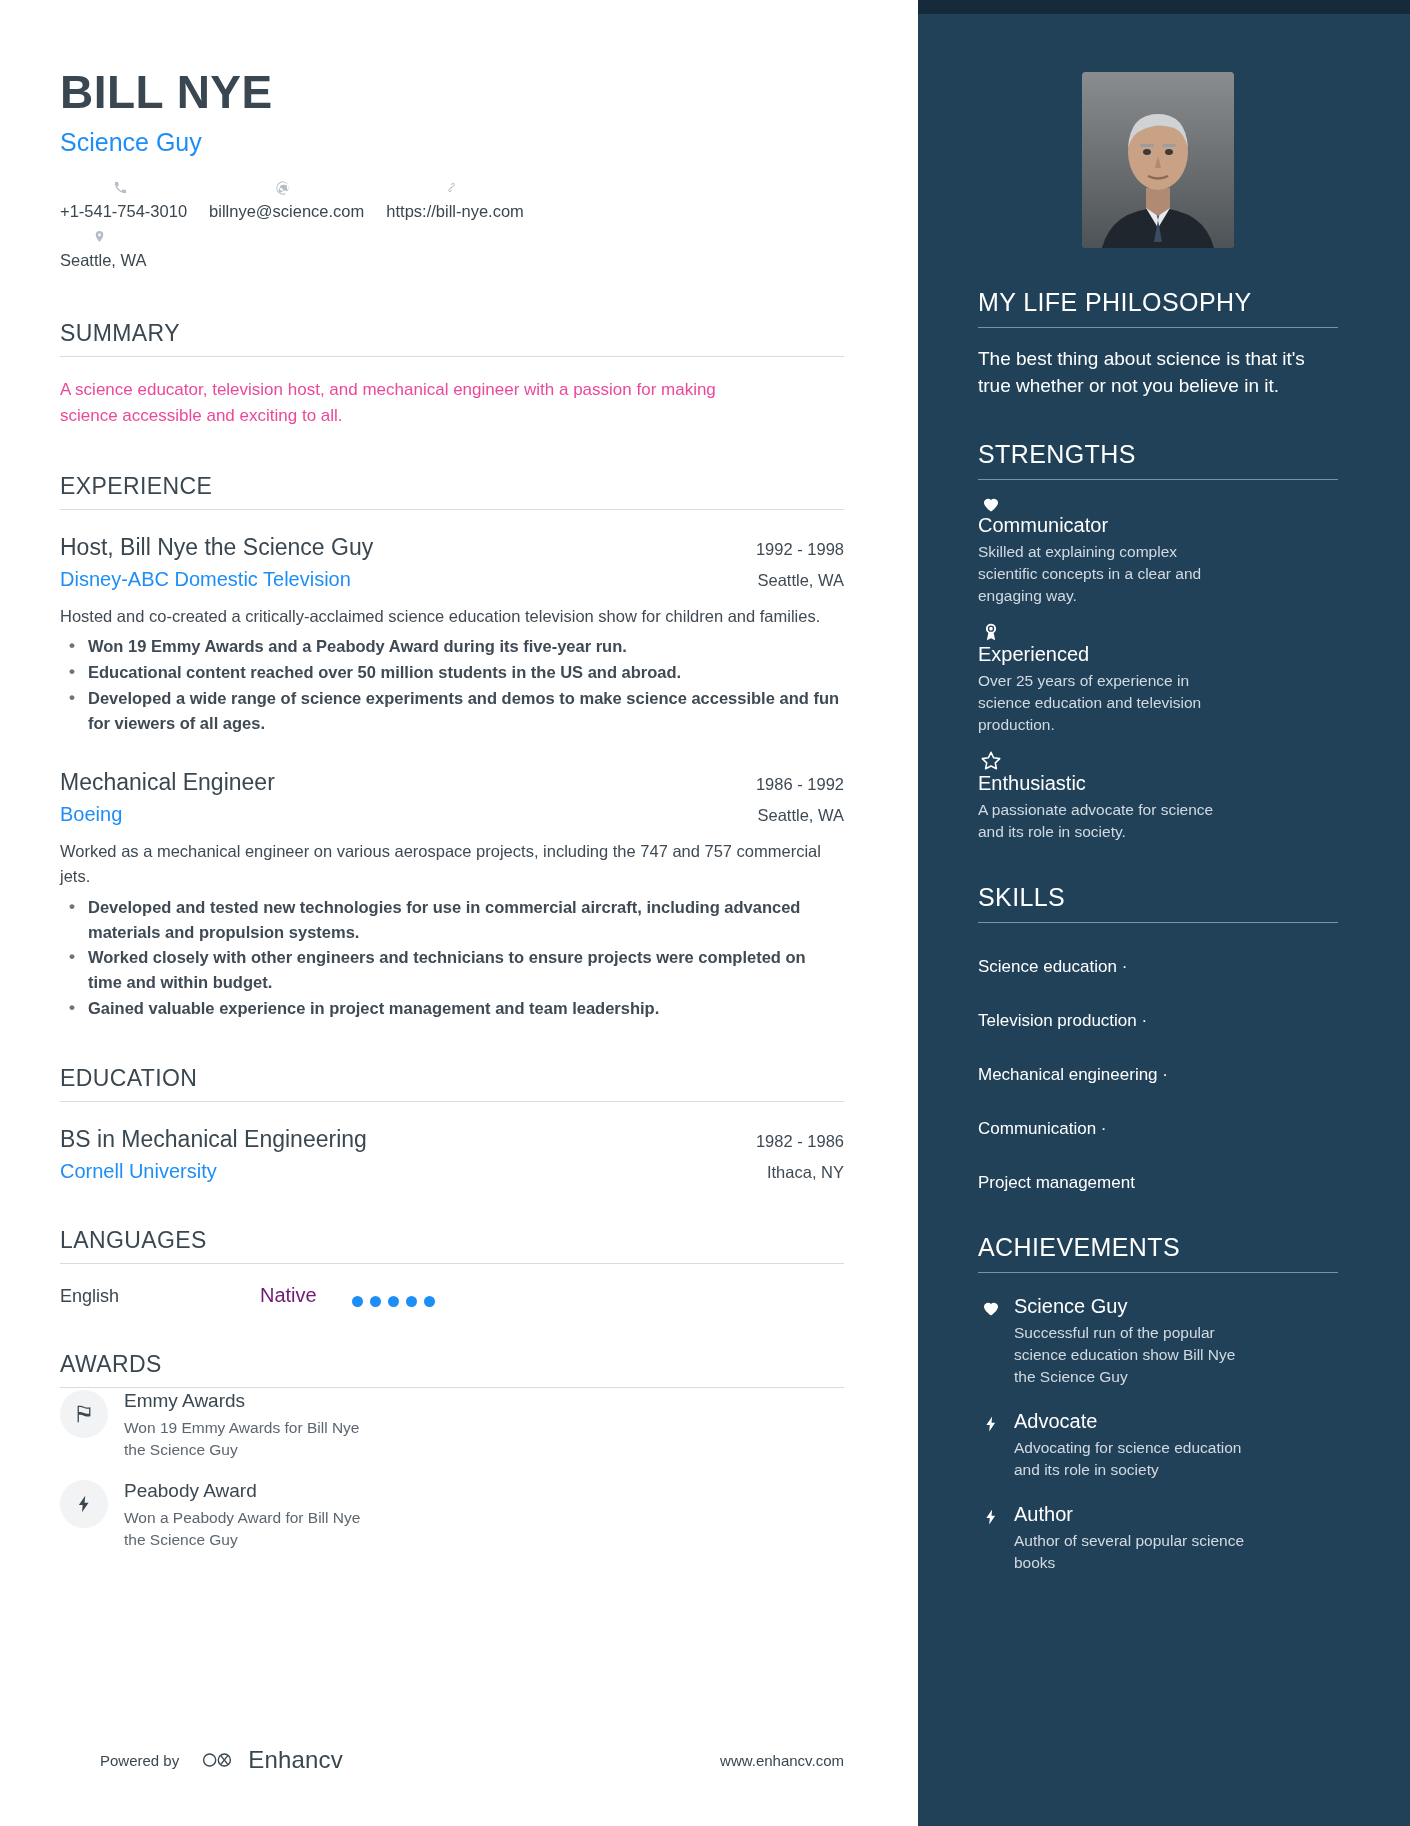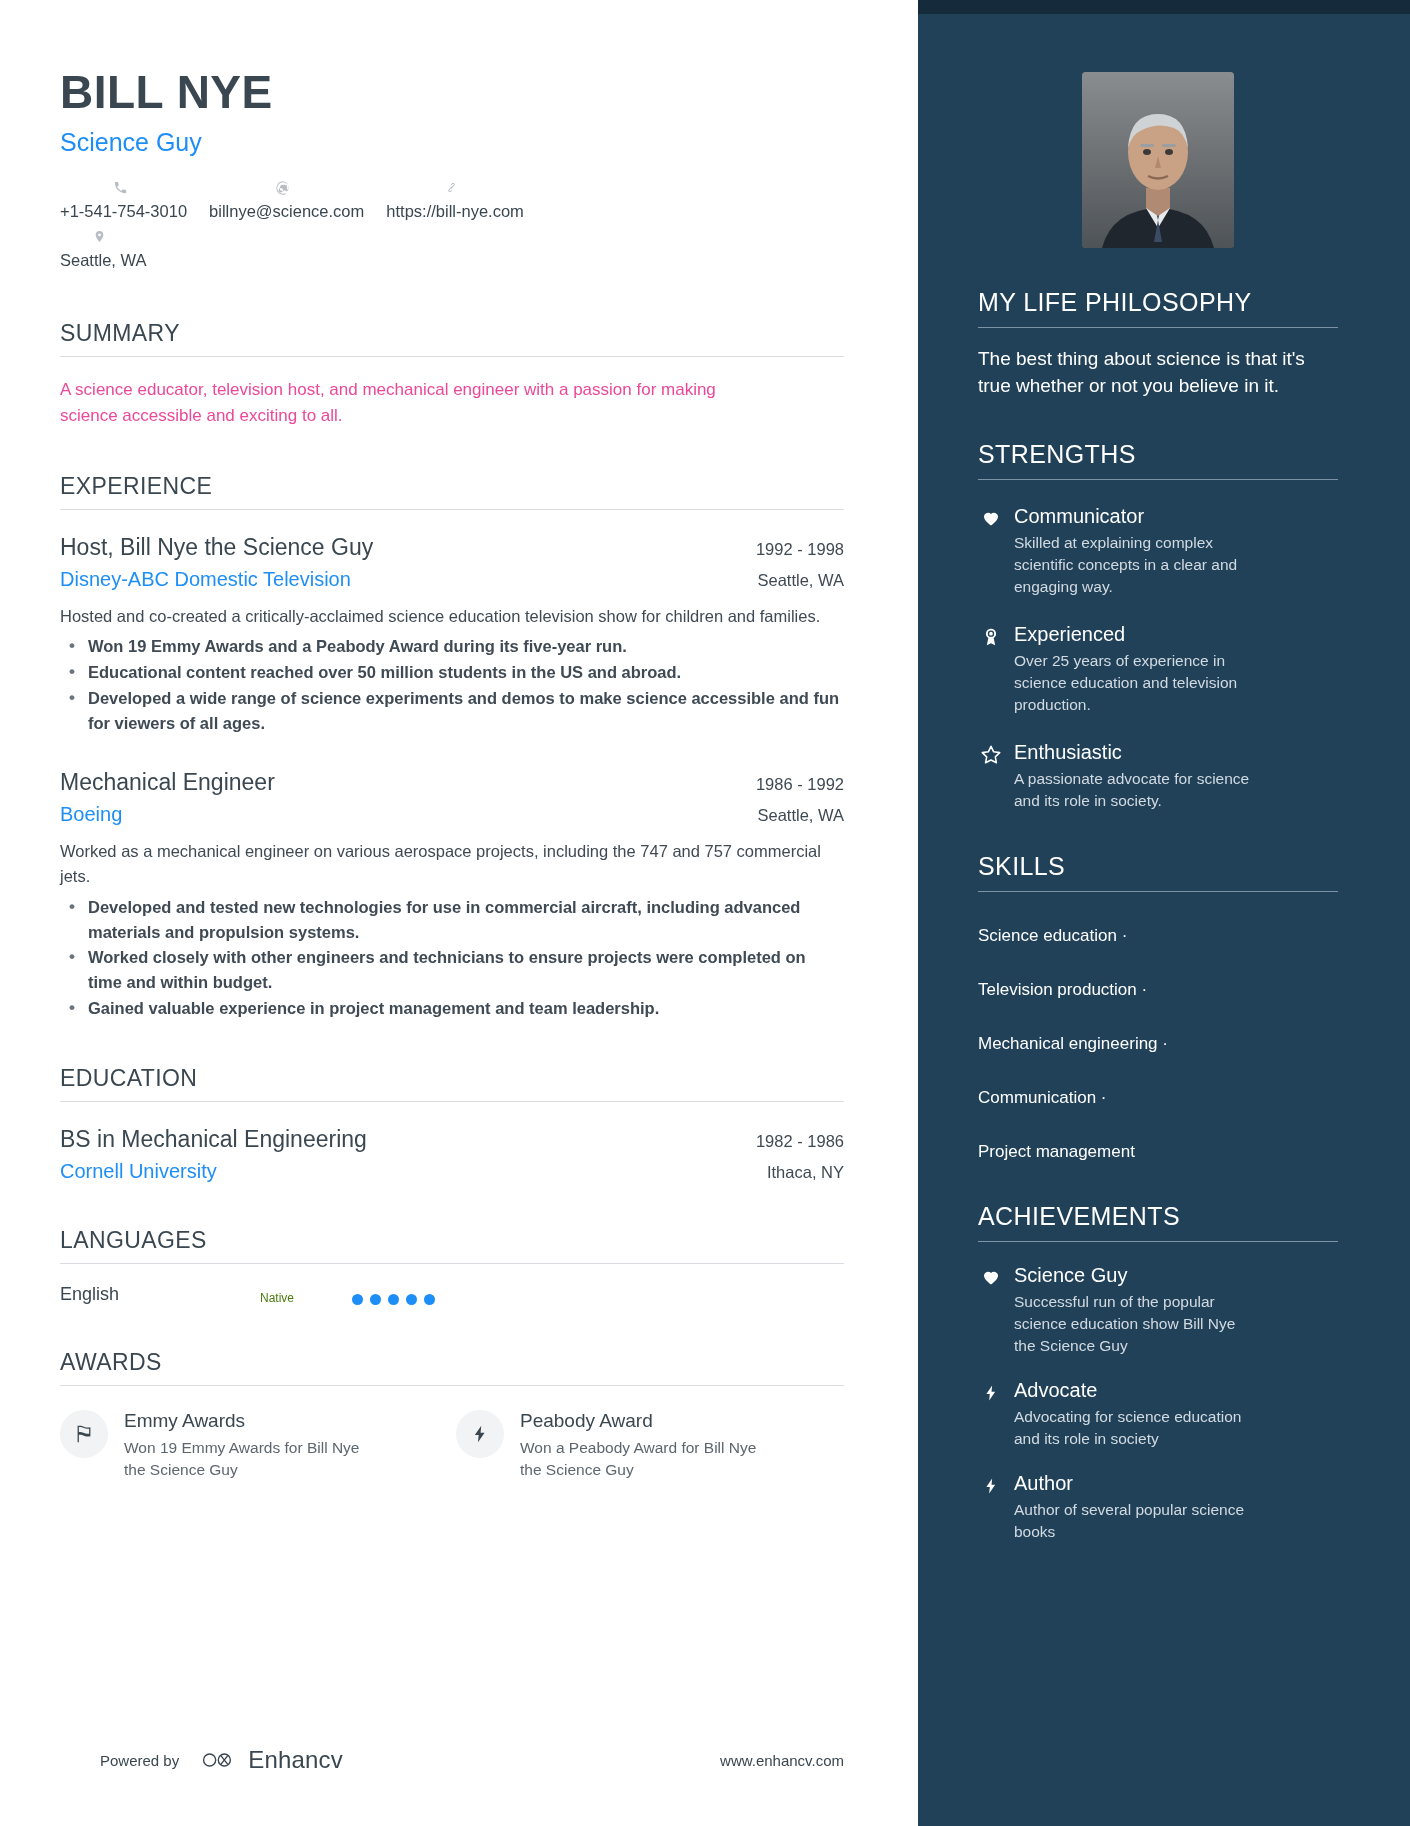--- a/index.html
+++ b/index.html
@@ -90,26 +90,26 @@
   }
   .bullets li:before {
     content:"•";
     position:absolute; left:9px; top:-1px;
     color:#6b747d; font-size:17px;
   }
 
   
   .lang-row { display:flex; align-items:flex-end; margin-top:20px; }
   .lang-name { font-size:18px; color:#3a4750; width:200px; }
-  .lang-level { font-size:12px; color:#4d7c0f; width:92px; }
+  .lang-level { font-size:20px; color:#701a75; width:92px; }
   .dots { display:flex; gap:7px; align-items:center; }
   .dot { width:11px; height:11px; border-radius:50%; background:#1e8ef7; }
 
   
-  .awards-grid { display:flex; margin-top:22px; gap:8px; }
+  .awards-grid { display:flex; gap:16px;flex-direction:column; }
   .award { display:flex; width:50%; padding-right:22px; }
   .award-ico {
     width:48px; height:48px; border-radius:50%;
     background:#f1f3f4; flex:none;
     display:flex; align-items:center; justify-content:center;
     color:#3a4750; margin-right:16px; margin-top:2px;
   }
   .award-body { padding-top:2px; }
   .award-title { font-size:19px; color:#3a4750; }
   .award-desc { font-size:15.5px; color:#5d666f; line-height:1.45; margin-top:5px; max-width:255px; }
@@ -151,21 +151,21 @@
   .side-title {
     font-size:25px; letter-spacing:0.4px; font-weight:400; color:#ffffff;
     padding-bottom:10px;
   }
   .side-rule { height:1px; background:#7d93a5; width:100%; }
 
   .philosophy {
     margin-top:18px; font-size:19px; line-height:1.42; color:#ffffff;
   }
 
-  .strength { display:flex; margin-top:25px; }
+  .strength { display:flex; margin-top:11px;flex-direction:column; }
   .strength:first-of-type { margin-top:20px; }
   .st-ico {
     width:26px; flex:none; color:#ffffff; margin-right:10px;
     display:flex; align-items:flex-start; justify-content:center; padding-top:3px;
   }
   .st-body { }
   .st-title { font-size:20px; color:#ffffff; }
   .st-desc {
     font-size:15.5px; line-height:1.42; color:#d2dae1; margin-top:4px;
     max-width:250px;

